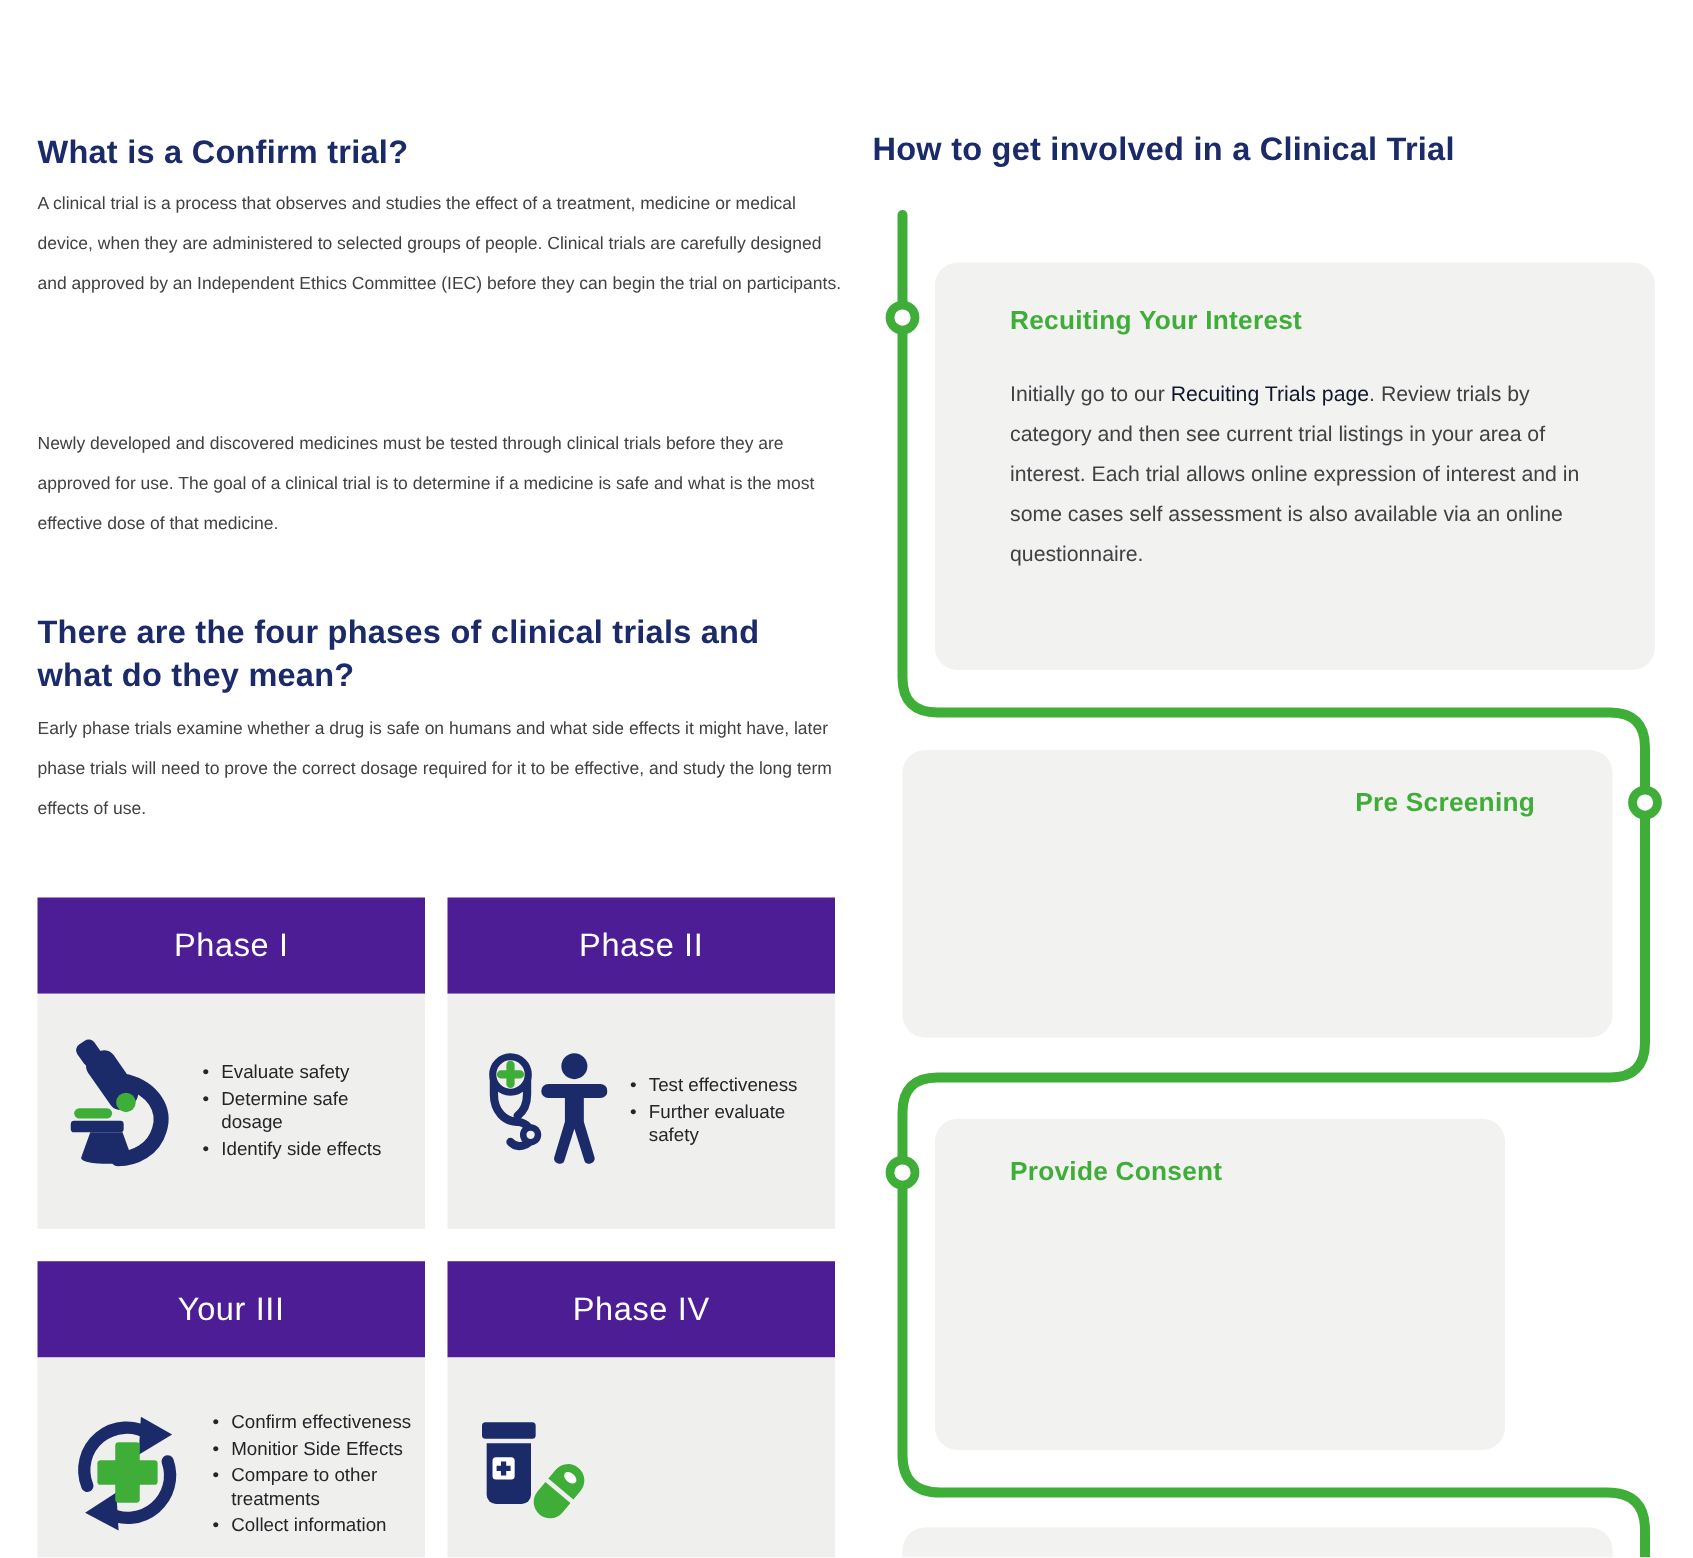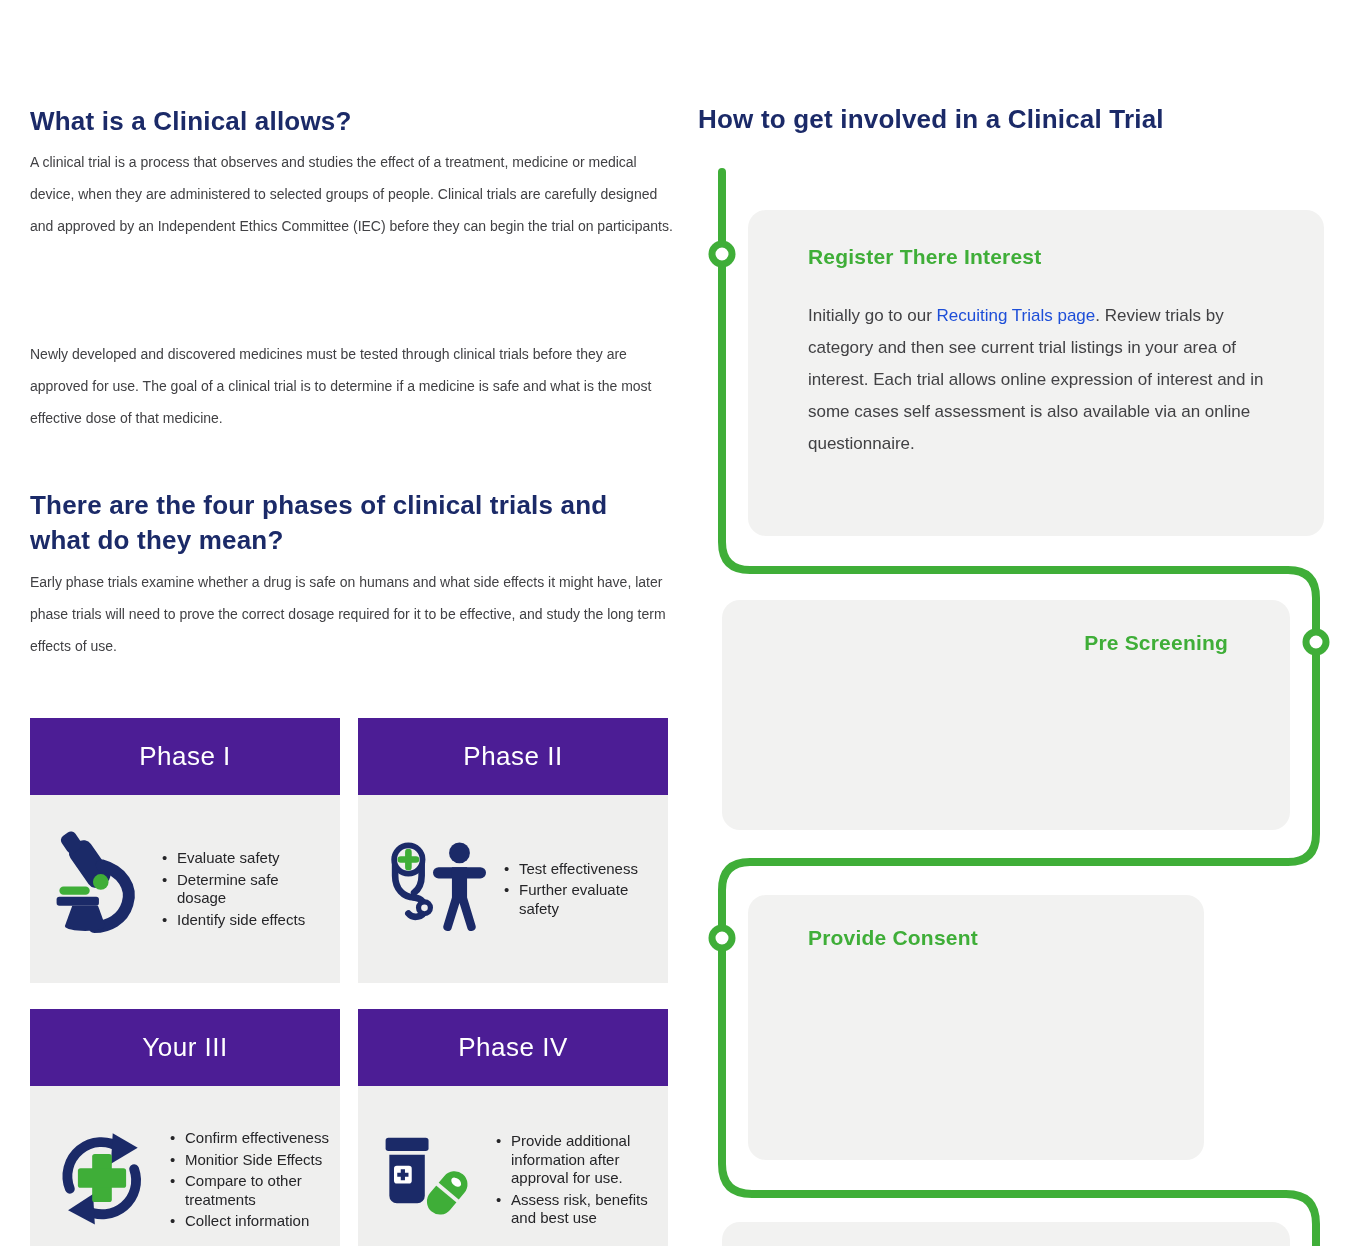--- a/index.html
+++ b/index.html
@@ -41,30 +41,30 @@
   .step-card { position:absolute; background:#f2f2f1; border-radius:18px; }
   .step-card .step-title { font-size:21px; font-weight:700; color:#3fae38; letter-spacing:0.2px; line-height:30px; }
   .step-card .step-body { font-size:17px; line-height:32px; color:#414144; }
   .card-1 { left:58px; top:210px; width:576px; height:326px; padding:32px 60px 0 60px; }
   .card-1 .step-body { margin-top:28px; }
   .card-2 { left:32px; top:600px; width:568px; height:230px; padding:28px 62px 0 62px; text-align:right; }
   .card-2 .step-body { margin-top:26px; }
   .card-3 { left:58px; top:895px; width:456px; height:265px; padding:28px 60px 0 60px; }
   .card-3 .step-body { margin-top:26px; }
   .card-4 { left:32px; top:1222px; width:568px; height:60px; }
-  .trials-link { color:#1d4ed8; text-decoration:none; cursor:pointer; }
+  .trials-link { color:#0f172a; text-decoration:none; cursor:pointer; }
 </style>
 </head>
 <body>
 
 <div class="page">
 
   <div class="left-col">
 
-    <h2 class="h2 h2-what">What is a Clinical allows?</h2>
+    <h2 class="h2 h2-what">What is a Confirm trial?</h2>
     <p class="para p1">A clinical trial is a process that observes and studies the effect of a treatment, medicine or medical device, when they are administered to selected groups of people. Clinical trials are carefully designed and approved by an Independent Ethics Committee (IEC) before they can begin the trial on participants.</p>
     <p class="para p2">Newly developed and discovered medicines must be tested through clinical trials before they are approved for use. The goal of a clinical trial is to determine if a medicine is safe and what is the most effective dose of that medicine.</p>
 
     <h2 class="h2 h2-four">There are the four phases of clinical trials and what do they mean?</h2>
     <p class="para p3">Early phase trials examine whether a drug is safe on humans and what side effects it might have, later phase trials will need to prove the correct dosage required for it to be effective, and study the long term effects of use.</p>
 
     <div class="phase-grid">
 
       <div class="phase-card">
         <div class="phase-header">Phase I</div>
@@ -149,42 +149,38 @@
               <path d="M10 21 h38 v44 a8 8 0 0 1 -8 8 h-22 a8 8 0 0 1 -8 -8 z" fill="#1b2a68"></path>
               <rect x="15" y="33" width="19" height="19" rx="3" fill="#ffffff"></rect>
               <path d="M24.5 36.5 v12 M18.5 42.5 h12" stroke="#1b2a68" stroke-width="4.5"></path>
               <g transform="rotate(40 72 62)">
                 <rect x="58" y="36" width="28" height="52" rx="14" fill="#3fae38"></rect>
                 <rect x="56" y="59.5" width="32" height="4" fill="#efefee"></rect>
                 <ellipse cx="72" cy="47" rx="6" ry="4" fill="#ffffff"></ellipse>
               </g>
             </svg>
           </span>
-          <ul class="bullets w155">
-            <li>Provide additional information after approval for use.</li>
-            <li>Assess risk, benefits and best use</li>
-          </ul>
         </div>
       </div>
 
     </div>
   </div>
 
   <div class="right-col">
     <h2 class="h2 h2-involved">How to get involved in a Clinical Trial</h2>
 
     <svg class="timeline-svg" width="664" height="1246" viewBox="0 0 664 1246">
       <path d="M32 172 V542 Q32 570 60 570 H598 Q626 570 626 598 V834 Q626 862 598 862 H60 Q32 862 32 890 V1164 Q32 1194 62 1194 H596 Q626 1194 626 1224 V1246" fill="none" stroke="#3fae38" stroke-width="8" stroke-linecap="round"></path>
       <circle cx="32" cy="254" r="10" fill="#ffffff" stroke="#3fae38" stroke-width="7"></circle>
       <circle cx="626" cy="642" r="10" fill="#ffffff" stroke="#3fae38" stroke-width="7"></circle>
       <circle cx="32" cy="938" r="10" fill="#ffffff" stroke="#3fae38" stroke-width="7"></circle>
     </svg>
 
     <div class="step-card card-1">
-      <div class="step-title">Register There Interest</div>
+      <div class="step-title">Recuiting Your Interest</div>
       <div class="step-body"><span>Initially go to our </span><a class="trials-link" href="#">Recuiting Trials page</a><span>. Review trials by category and then see current trial listings in your area of interest. Each trial allows online expression of interest and in some cases self assessment is also available via an online questionnaire.</span></div>
     </div>
 
     <div class="step-card card-2">
       <div class="step-title">Pre Screening</div>
     </div>
 
     <div class="step-card card-3">
       <div class="step-title">Provide Consent</div>
     </div>

